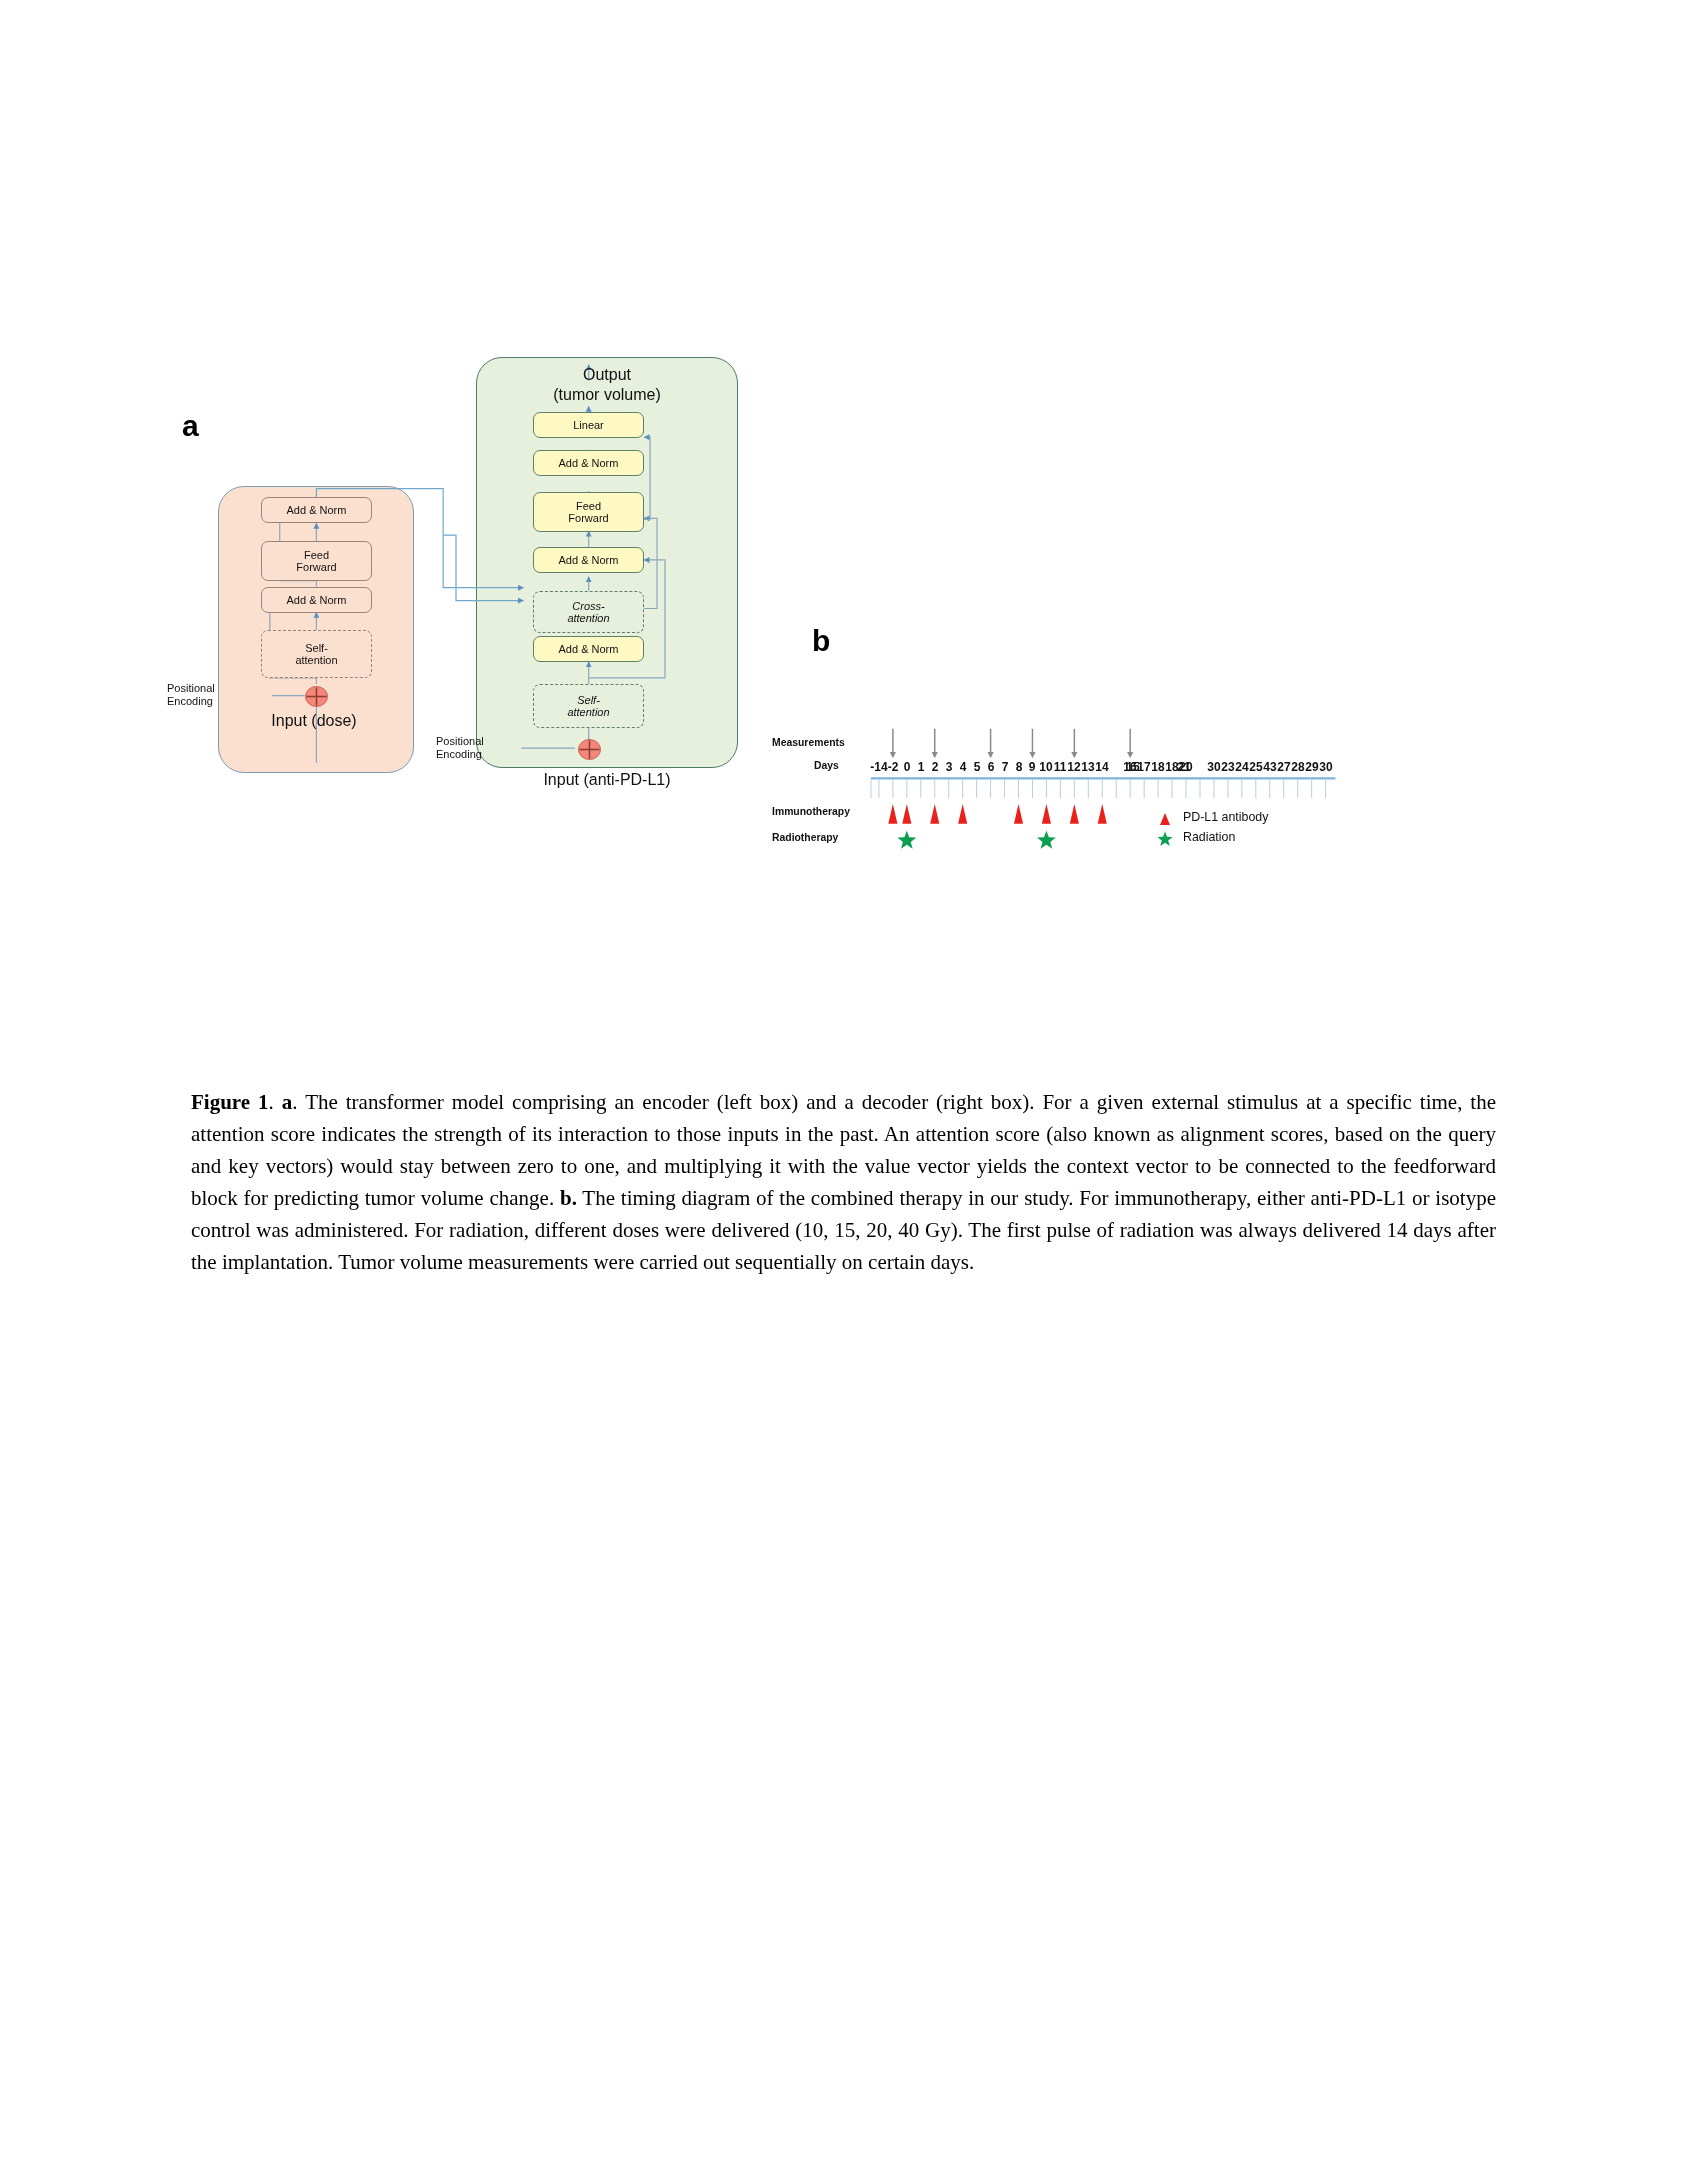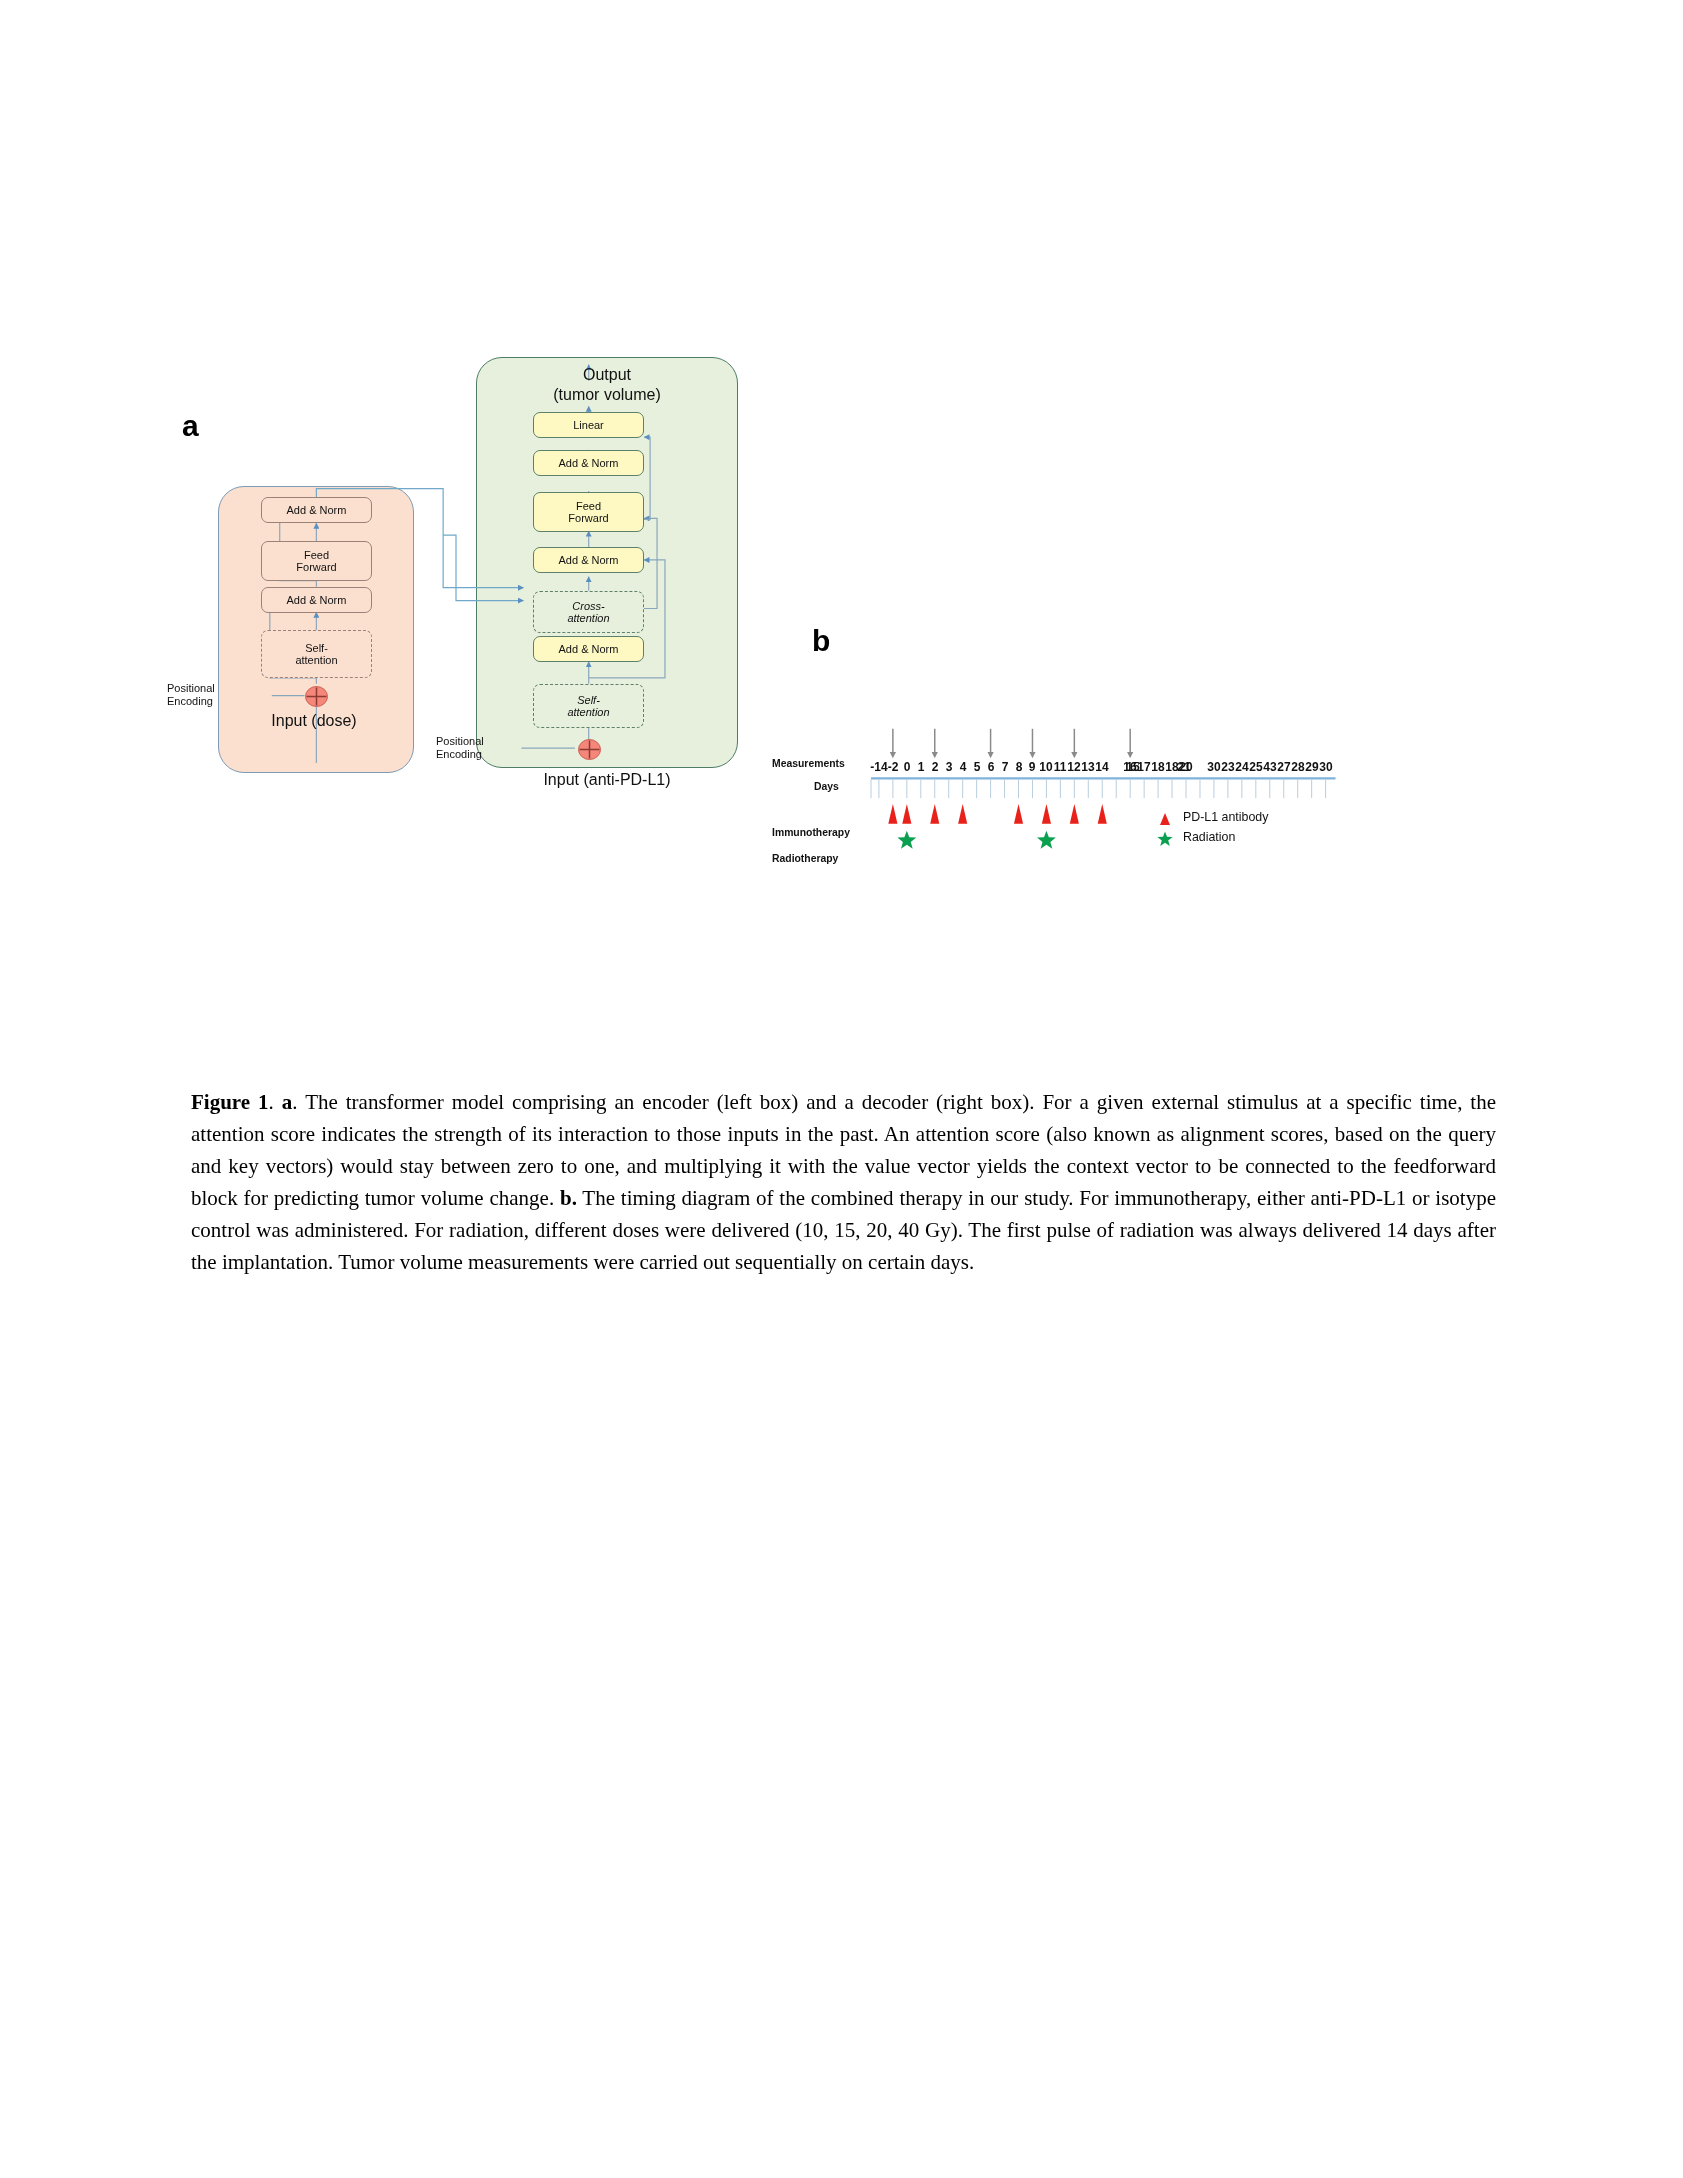--- a/index.html
+++ b/index.html
@@ -102,21 +102,20 @@
 
   
   #panel-b { position: absolute; left: 772px; top: 594px; width: 693px; height: 327px; }
   .row-label {
     position: absolute;
     font-family: "Liberation Sans", sans-serif;
     font-weight: bold;
     font-size: 10.4px;
     color: #111;
     white-space: nowrap;
-    margin-top: 21px;
   }
   .day-num {
     position: absolute;
     font-family: "Liberation Sans", sans-serif;
     font-weight: bold;
     font-size: 12px;
     color: #111;
     transform: translateX(-50%);
     white-space: nowrap;
   }

